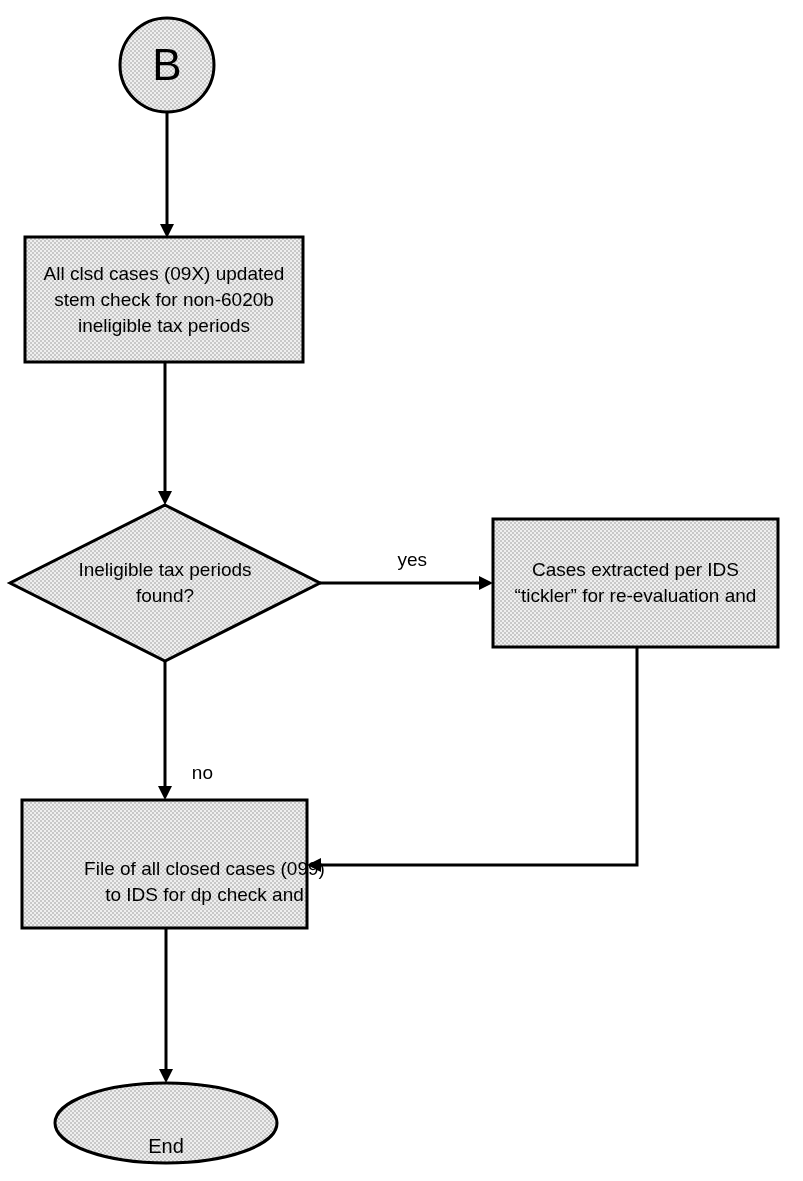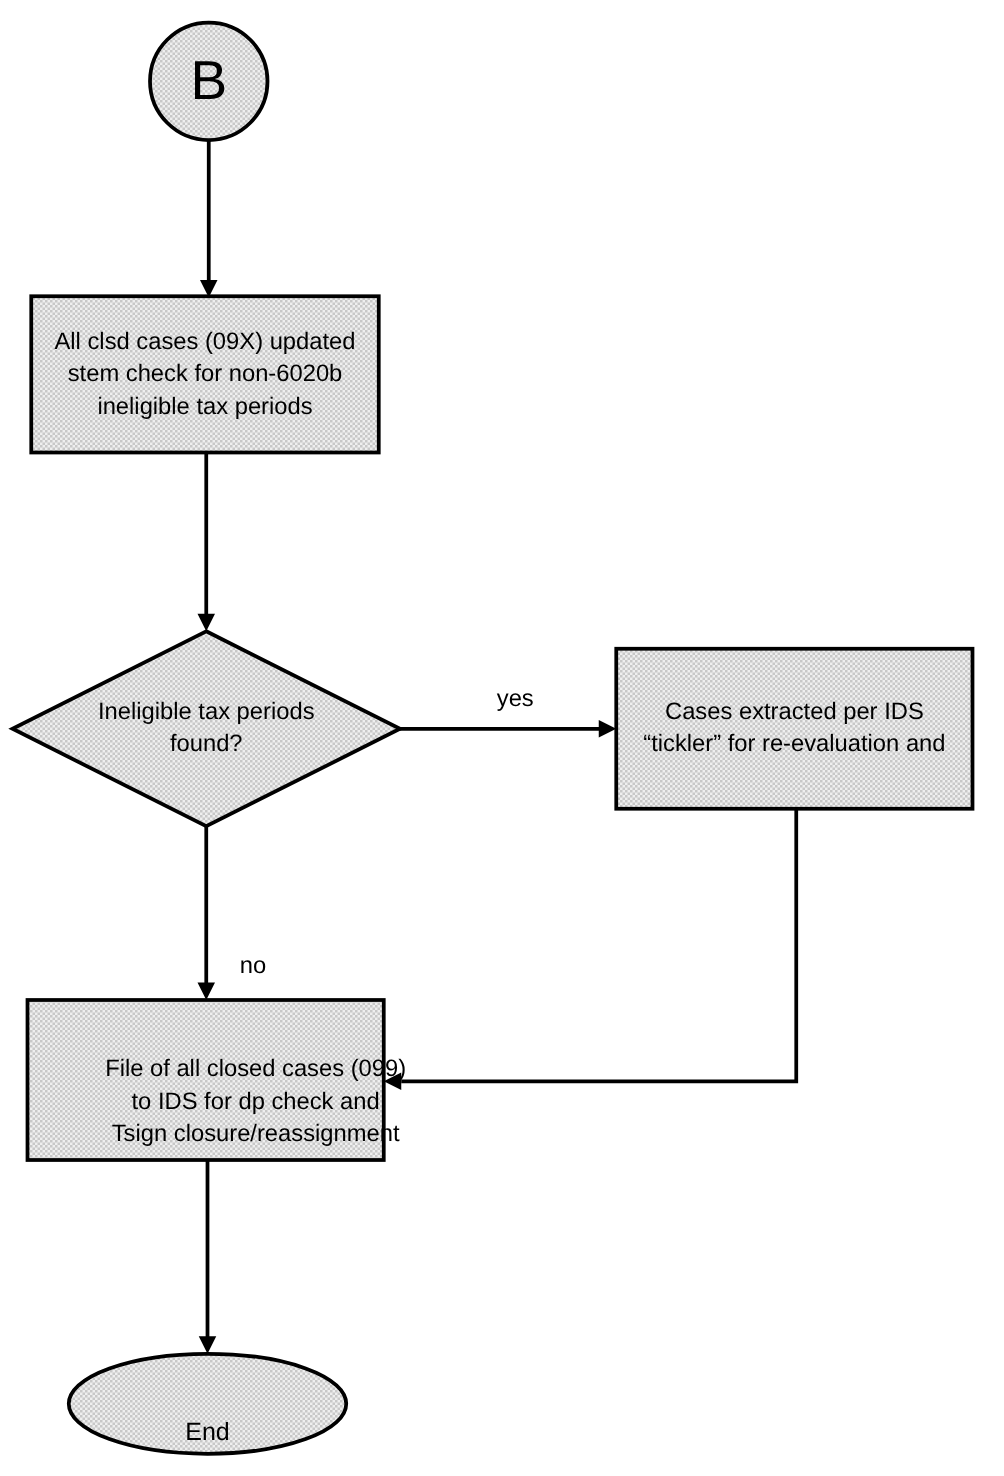--- a/index.html
+++ b/index.html
@@ -98,21 +98,20 @@
   </div>
 
   <div class="txt box extract">
     <span class="ln">Cases extracted per IDS</span>
     <span class="ln">“tickler” for re-evaluation and</span>
   </div>
 
   <div class="txt box file">
     <span class="ln">File of all closed cases (099)</span>
     <span class="ln">to IDS for dp check and</span>
-    <span class="ln">Tsign closure/reassignment</span>
   </div>
 
   <div class="txt end">
     <span class="ln">End</span>
   </div>
 
   <div class="edge-label yes">yes</div>
   <div class="edge-label no">no</div>
 
 </div>

